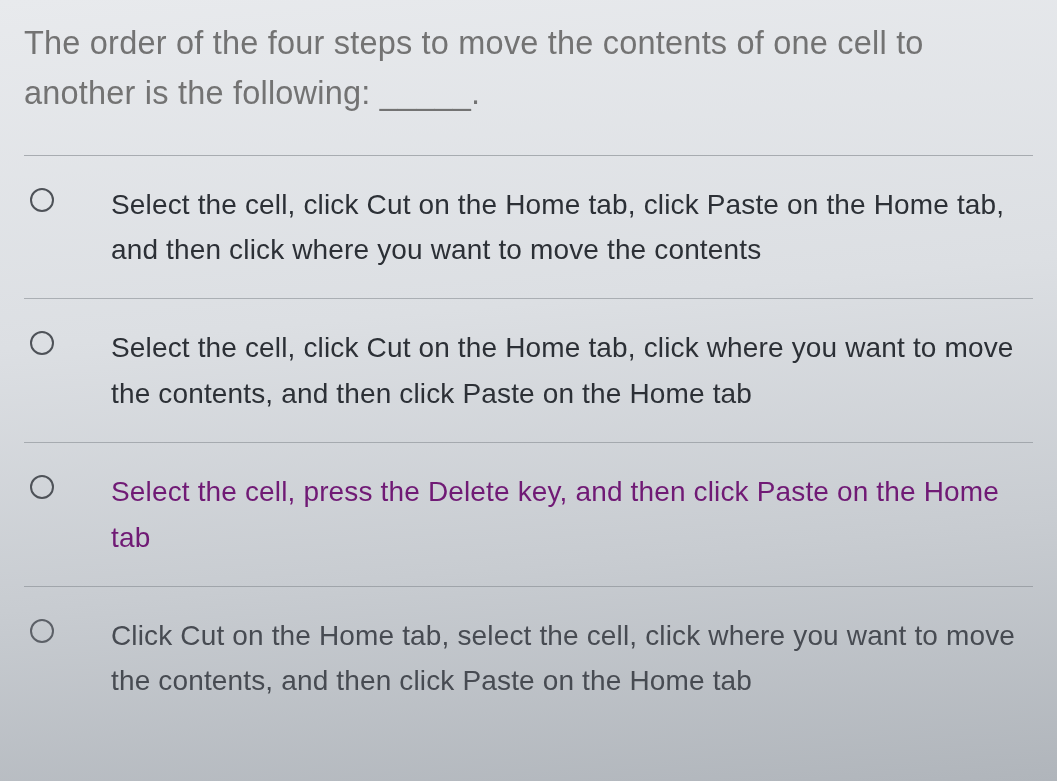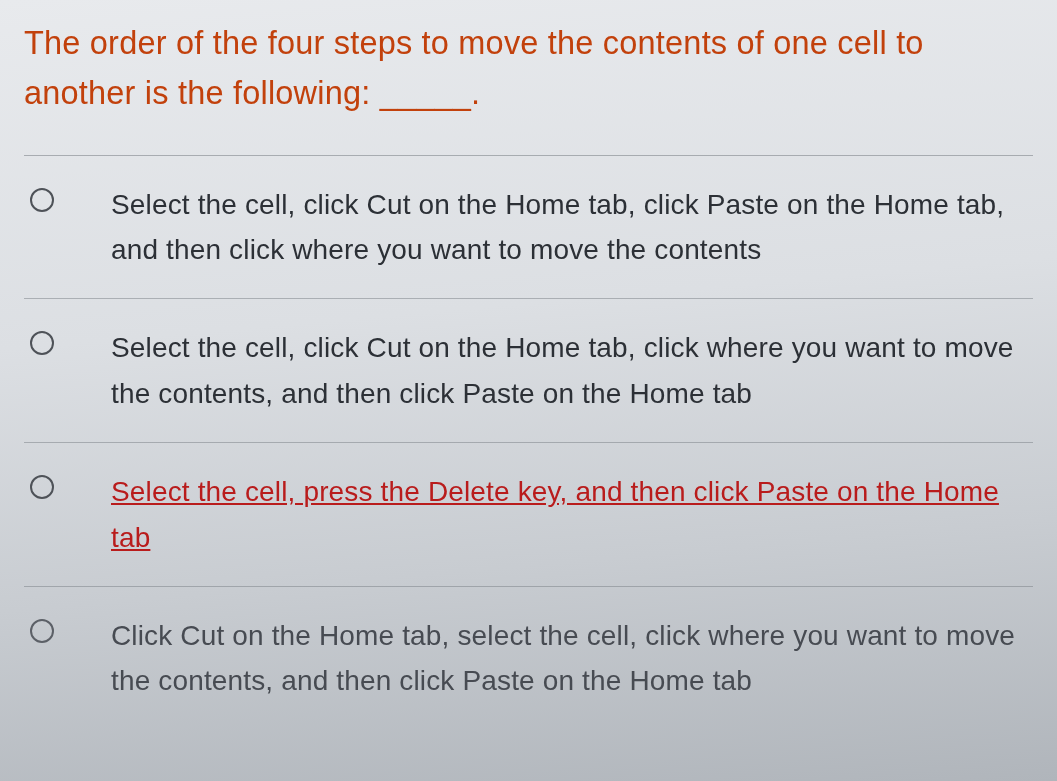--- a/index.html
+++ b/index.html
@@ -12,21 +12,21 @@
     color: #2a2d31;
     overflow: hidden;
   }
   .page {
     padding: 18px 24px 0 24px;
   }
   .question {
     font-size: 32.5px;
     line-height: 1.55;
     font-weight: 400;
-    color: #c2410c;
+    color: #737373;
     margin-bottom: 36px;
     letter-spacing: 0.2px;
   }
   .divider {
     border: none;
     border-top: 1px solid rgba(120,125,132,0.55);
     margin: 0;
   }
   .option {
     display: flex;
@@ -49,21 +49,21 @@
     box-sizing: border-box;
   }
   .option-text {
     font-size: 28px;
     line-height: 1.62;
     color: #2c3036;
     font-weight: 400;
     letter-spacing: 0.15px;
     margin-left: 31px;
   }
-  .fade3 .option-text { color: #b91c1c; text-decoration: underline; }
+  .fade3 .option-text { color: #701a75; }
   .fade4 .option-text { color: #474b52; }
   .fade4 .radio { border-color: #5c6067; }
 </style>
 </head>
 <body>
 
 <div class="page">
 
   <div class="question">The order of the four steps to move the contents of one cell to another is the following: _____.</div>
 

